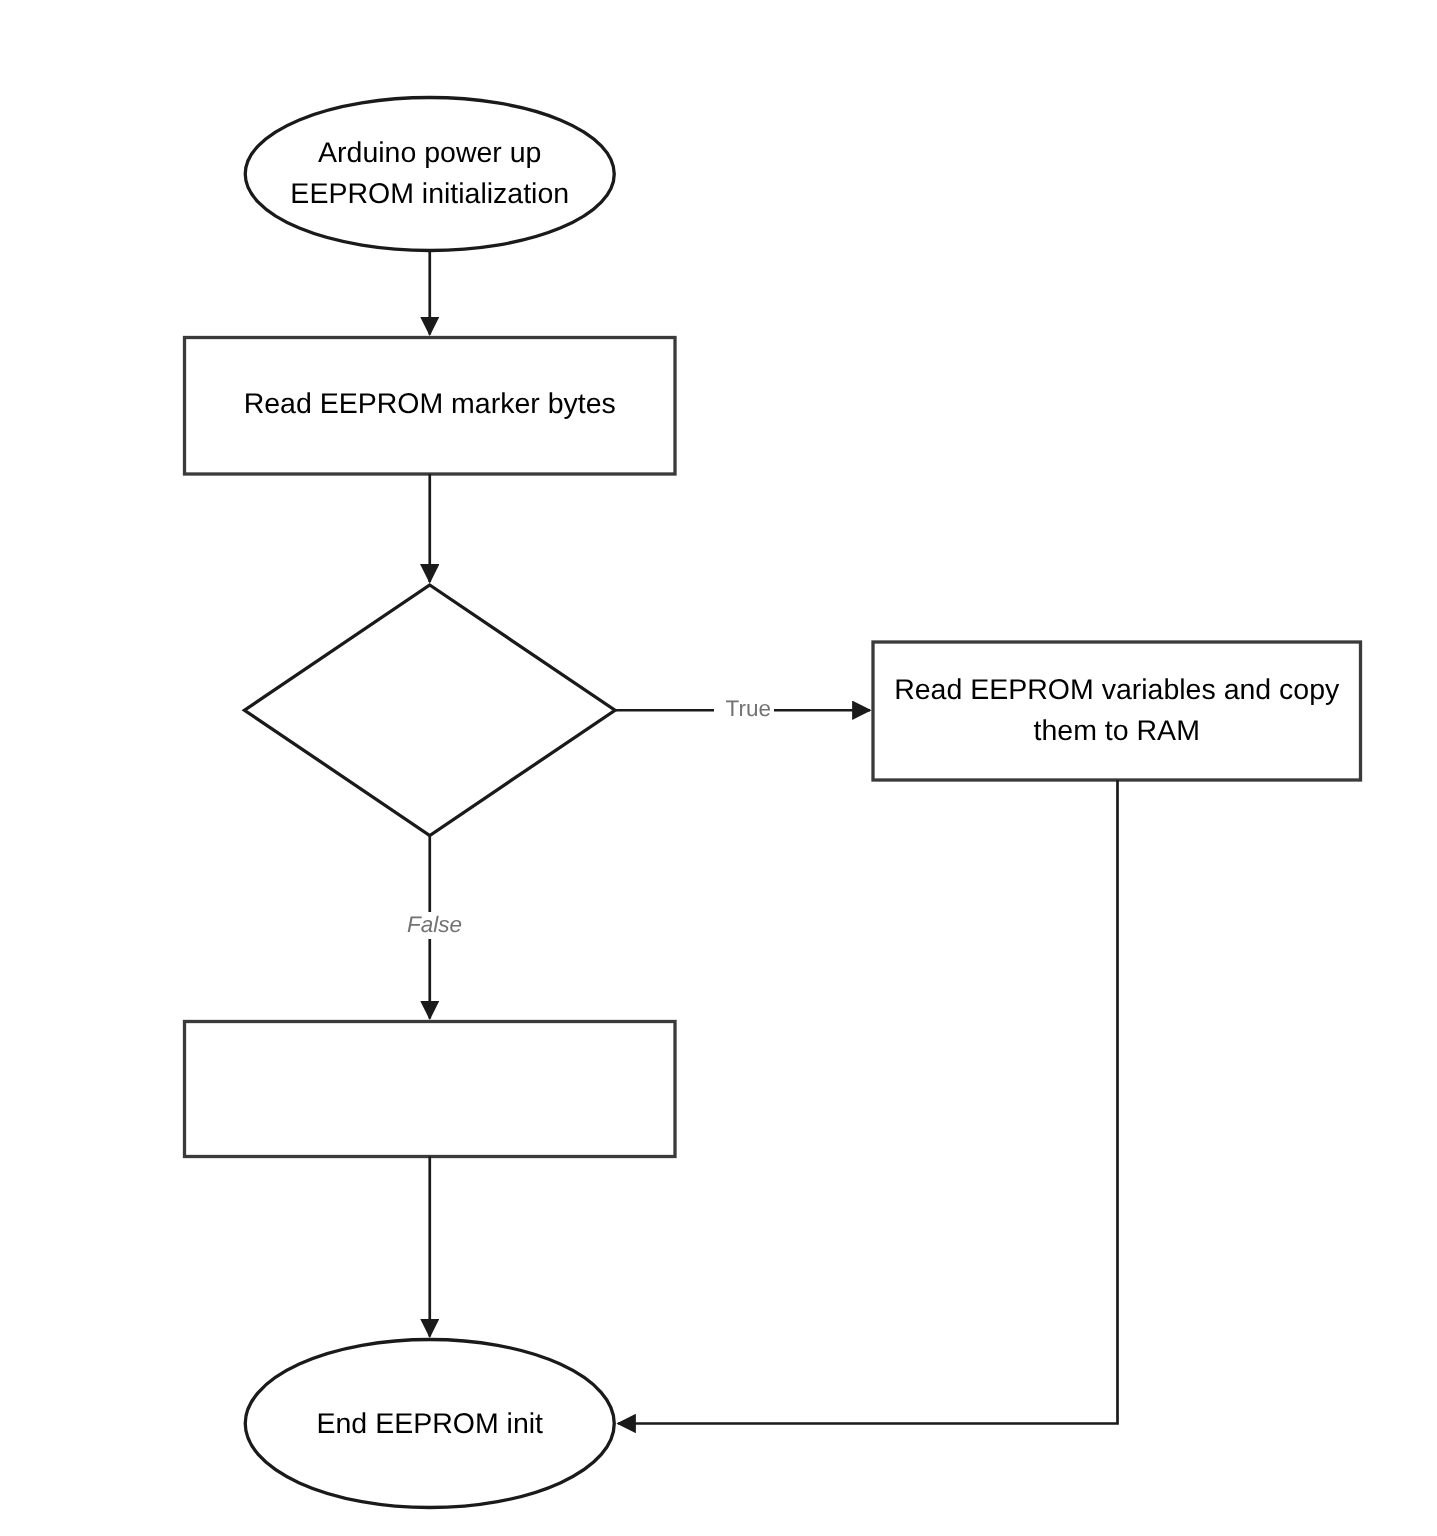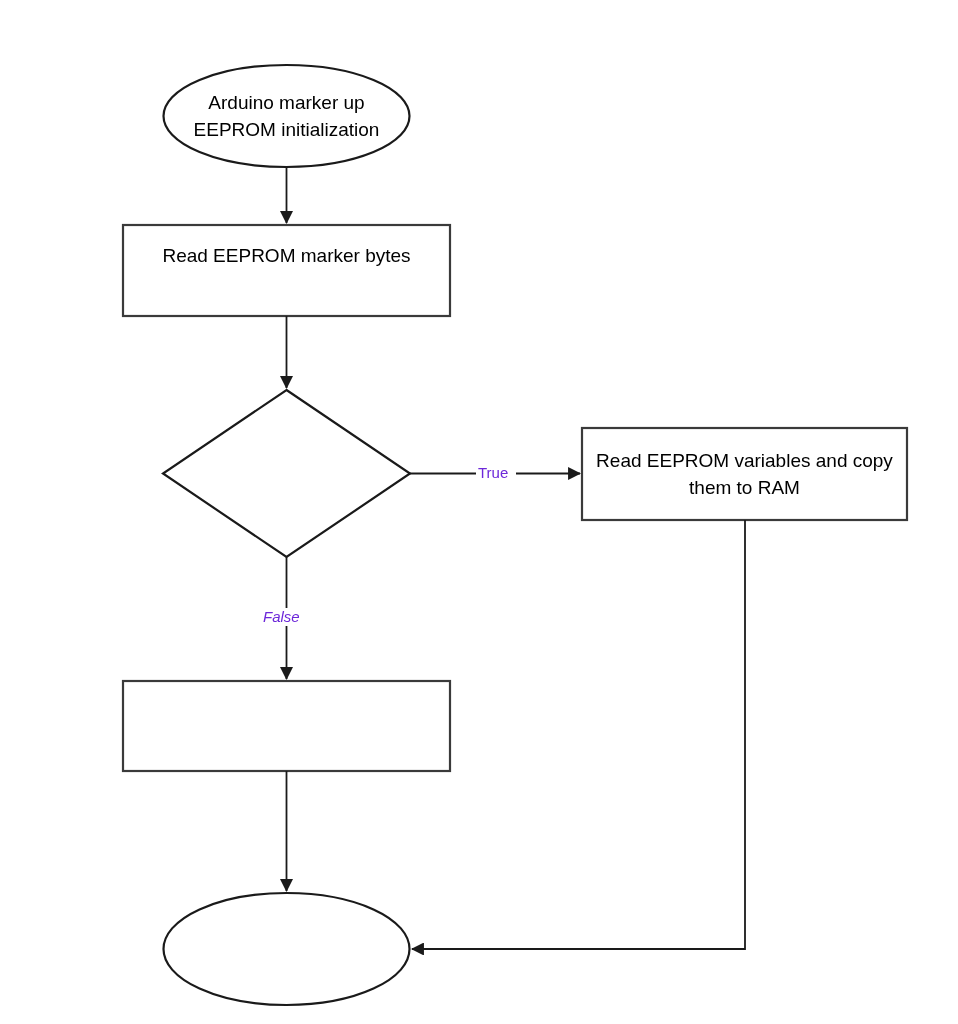--- a/index.html
+++ b/index.html
@@ -32,24 +32,24 @@
     justify-content: center;
     text-align: center;
     color: #000000;
     font-size: 19px;
     line-height: 27px;
     white-space: pre-line;
     pointer-events: none;
   }
   .edge-label {
     position: absolute;
-    color: #6d28d9;
+    color: #737373;
     font-size: 15px;
     line-height: 18px;
-    text-align: left;
+    text-align: right;
     background: #ffffff;
     padding: 0 2px;
     white-space: nowrap;
   }
 </style>
 </head>
 <body>
 
 <div id="flow-root">
 
@@ -78,28 +78,29 @@
 
     <line x1="410" y1="473.5" x2="580" y2="473.5" stroke="#1a1a1a" stroke-width="1.8" marker-end="url(#arrowhead)"></line>
 
     <line x1="286.5" y1="557" x2="286.5" y2="679" stroke="#1a1a1a" stroke-width="1.8" marker-end="url(#arrowhead)"></line>
 
     <line x1="286.5" y1="771" x2="286.5" y2="891" stroke="#1a1a1a" stroke-width="1.8" marker-end="url(#arrowhead)"></line>
 
     <path d="M 745 520 L 745 949 L 412 949" fill="none" stroke="#1a1a1a" stroke-width="1.8" marker-end="url(#arrowhead)"></path>
   </svg>
 
-  <div class="node-text" style="left:173px; top:80px; width:227px; height:72px;">Arduino marker up
+  <div class="node-text" style="left:173px; top:80px; width:227px; height:72px;">Arduino power up
 EEPROM initialization</div>
 
-  <div class="node-text" style="left:133px; top:220px; width:307px; height:71px;">Read EEPROM marker bytes</div>
+  <div class="node-text" style="left:133px; top:234px; width:307px; height:71px;">Read EEPROM marker bytes</div>
 
 
   <div class="node-text" style="left:590px; top:438px; width:309px; height:72px;">Read EEPROM variables and copy
 them to RAM</div>
 
 
+  <div class="node-text" style="left:173px; top:929px; width:227px; height:40px;">End EEPROM init</div>
 
   <div class="edge-label" style="left:476px; top:464px; width:36px;">True</div>
 
   <div class="edge-label" style="left:261px; top:608px; width:45px;font-style:italic;">False</div>
 
 </div>
 
 </body></html>

